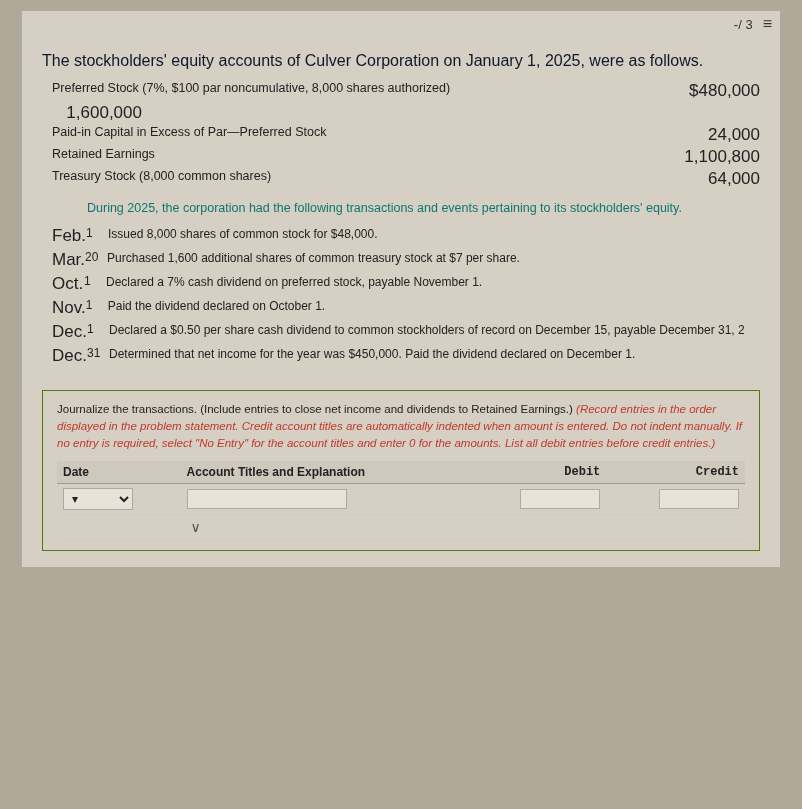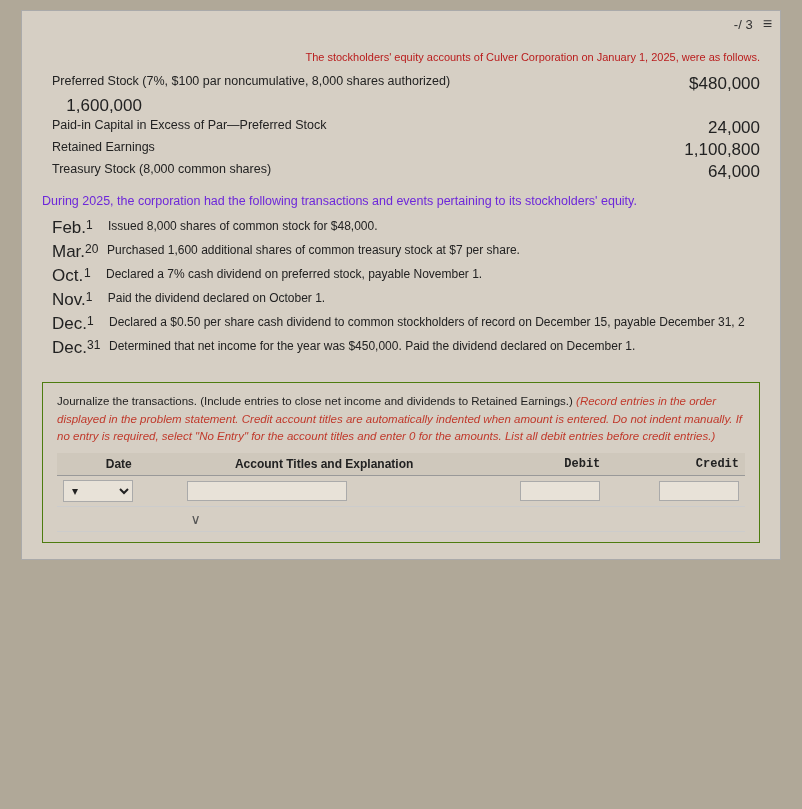--- a/index.html
+++ b/index.html
@@ -36,25 +36,24 @@
     .hamburger-icon {
       font-size: 16px;
       color: #333;
       cursor: pointer;
     }
     .content-area {
       padding: 12px 20px 10px 20px;
       background: #d6cfc4;
     }
     .problem-text {
-      font-size: 11px;
-      color: #b91c1c;
+      font-size: 16px;
+      color: #0f172a;
       margin-bottom: 8px;
       line-height: 1.5;
-      text-align: right;
     }
     .accounts-table {
       margin-left: 10px;
       margin-bottom: 10px;
     }
     .account-row {
       display: flex;
       justify-content: space-between;
       align-items: flex-start;
       margin-bottom: 2px;
@@ -65,23 +64,24 @@
       flex: 1;
     }
     .account-value {
       font-size: 17px;
       color: #222;
       min-width: 90px;
       text-align: right;
     }
     .transactions-intro {
       font-size: 12.5px;
-      color: #6d28d9;
+      color: #0f766e;
       margin-bottom: 8px;
       line-height: 1.5;
+      margin-left: 45px;
     }
     .transactions-table {
       margin-left: 10px;
       margin-bottom: 10px;
     }
     .transaction-row {
       display: flex;
       align-items: flex-start;
       margin-bottom: 4px;
     }
@@ -127,21 +127,21 @@
       border-collapse: collapse;
       margin-top: 8px;
       background: #d6cfc4;
     }
     .journal-table th {
       font-size: 12px;
       font-weight: bold;
       color: #222;
       border-bottom: 1px solid #999;
       padding: 4px 6px;
-      text-align: center;
+      text-align: left;
       background: #cfc8bc;
     }
     .journal-table th.right {
       text-align: right;
       font-family: Liberation Mono, monospace;
     }
     .journal-table td {
       font-size: 12px;
       color: #222;
       padding: 4px 6px;

